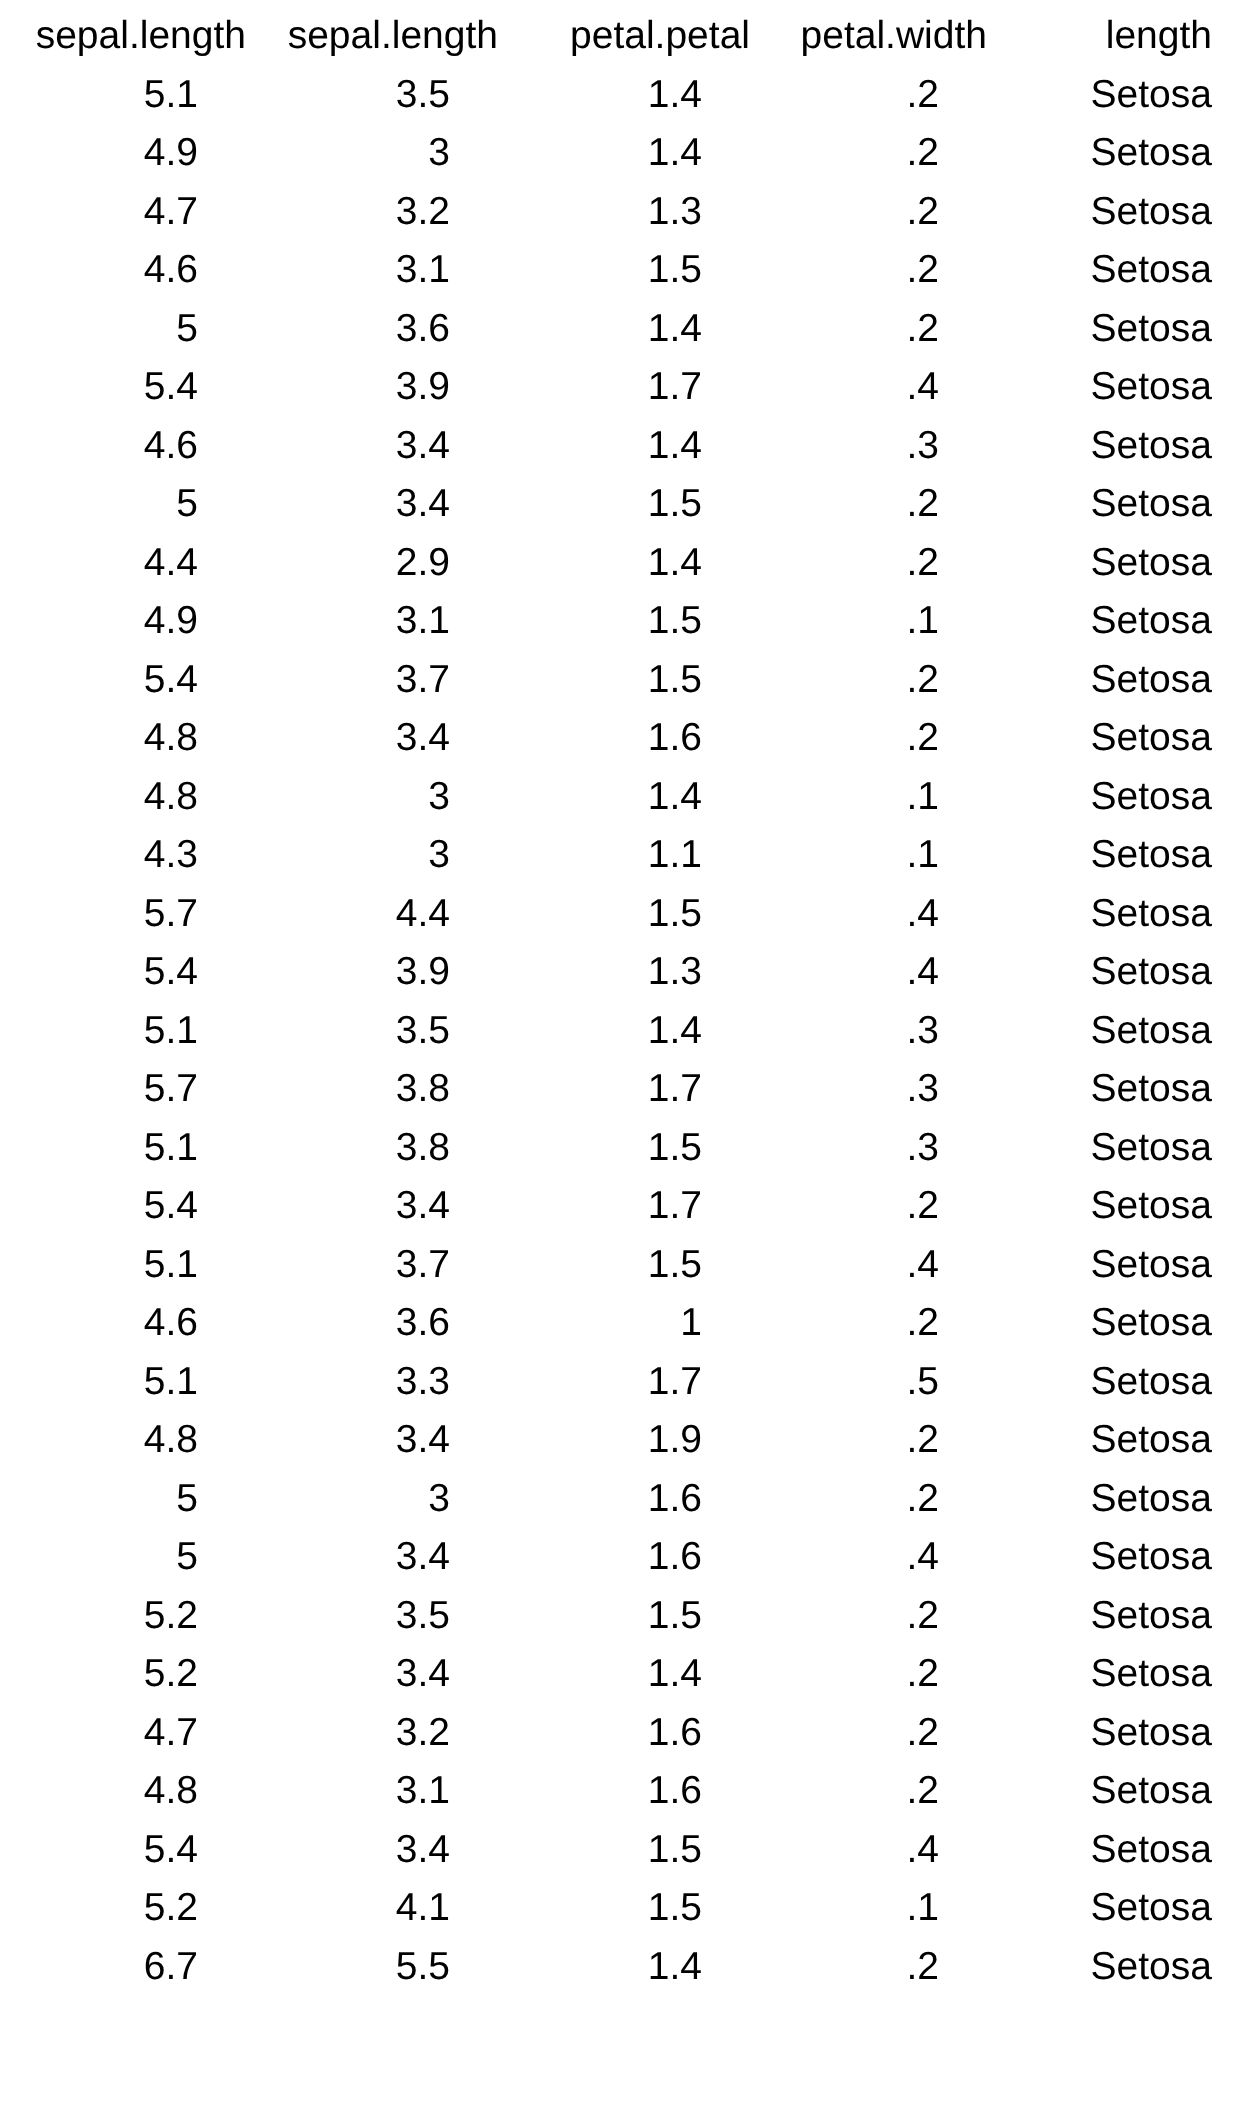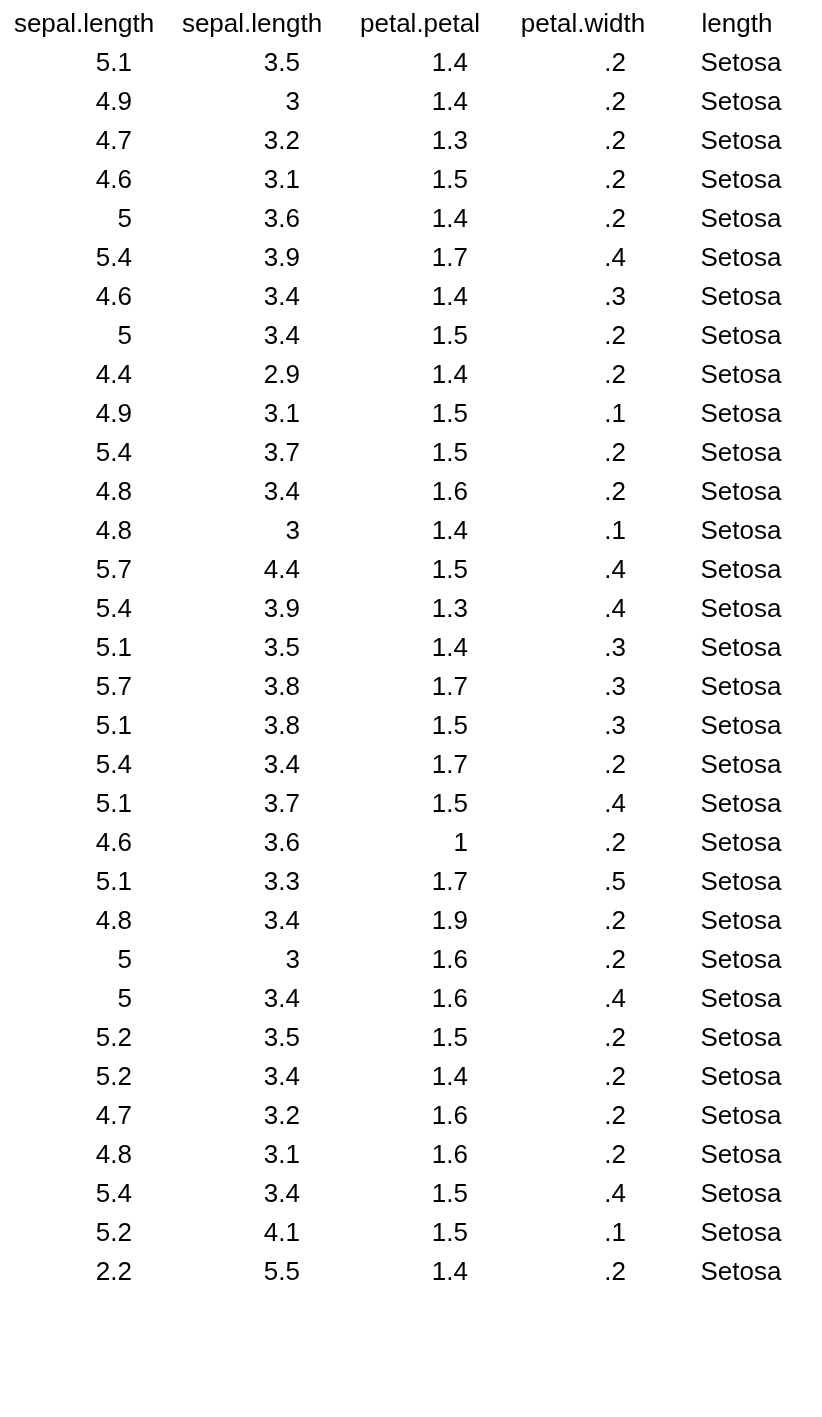--- a/index.html
+++ b/index.html
@@ -10,35 +10,35 @@
       color: #000000;
       background: #ffffff;
     }
     table {
       border-collapse: collapse;
       table-layout: fixed;
       width: 812px;
     }
     th {
       font-weight: normal;
-      text-align: center;
+      text-align: right;
       padding: 4px 8px 4px 0;
       white-space: nowrap;
       overflow: hidden;
     }
     td {
       padding: 4px 8px;
       white-space: nowrap;
     }
     td.num {
       text-align: right;
       padding-right: 40px;
     }
     td.txt {
-      text-align: center;
+      text-align: right;
     }
     col.c-sl { width: 168px; }
     col.c-sw { width: 168px; }
     col.c-pl { width: 168px; }
     col.c-pw { width: 158px; }
     col.c-var { width: 150px; }
   </style>
 </head>
 <body>
 
@@ -145,20 +145,27 @@
         <td class="txt">Setosa</td>
       </tr>
       <tr>
         <td class="num">4.8</td>
         <td class="num">3</td>
         <td class="num">1.4</td>
         <td class="num">.1</td>
         <td class="txt">Setosa</td>
       </tr>
       <tr>
+        <td class="num">4.3</td>
+        <td class="num">3</td>
+        <td class="num">1.1</td>
+        <td class="num">.1</td>
+        <td class="txt">Setosa</td>
+      </tr>
+      <tr>
         <td class="num">5.7</td>
         <td class="num">4.4</td>
         <td class="num">1.5</td>
         <td class="num">.4</td>
         <td class="txt">Setosa</td>
       </tr>
       <tr>
         <td class="num">5.4</td>
         <td class="num">3.9</td>
         <td class="num">1.3</td>
@@ -271,20 +278,20 @@
         <td class="txt">Setosa</td>
       </tr>
       <tr>
         <td class="num">5.2</td>
         <td class="num">4.1</td>
         <td class="num">1.5</td>
         <td class="num">.1</td>
         <td class="txt">Setosa</td>
       </tr>
       <tr>
-        <td class="num">2.2</td>
+        <td class="num">6.7</td>
         <td class="num">5.5</td>
         <td class="num">1.4</td>
         <td class="num">.2</td>
         <td class="txt">Setosa</td>
       </tr>
     </tbody>
 </table>
 
 </body></html>

